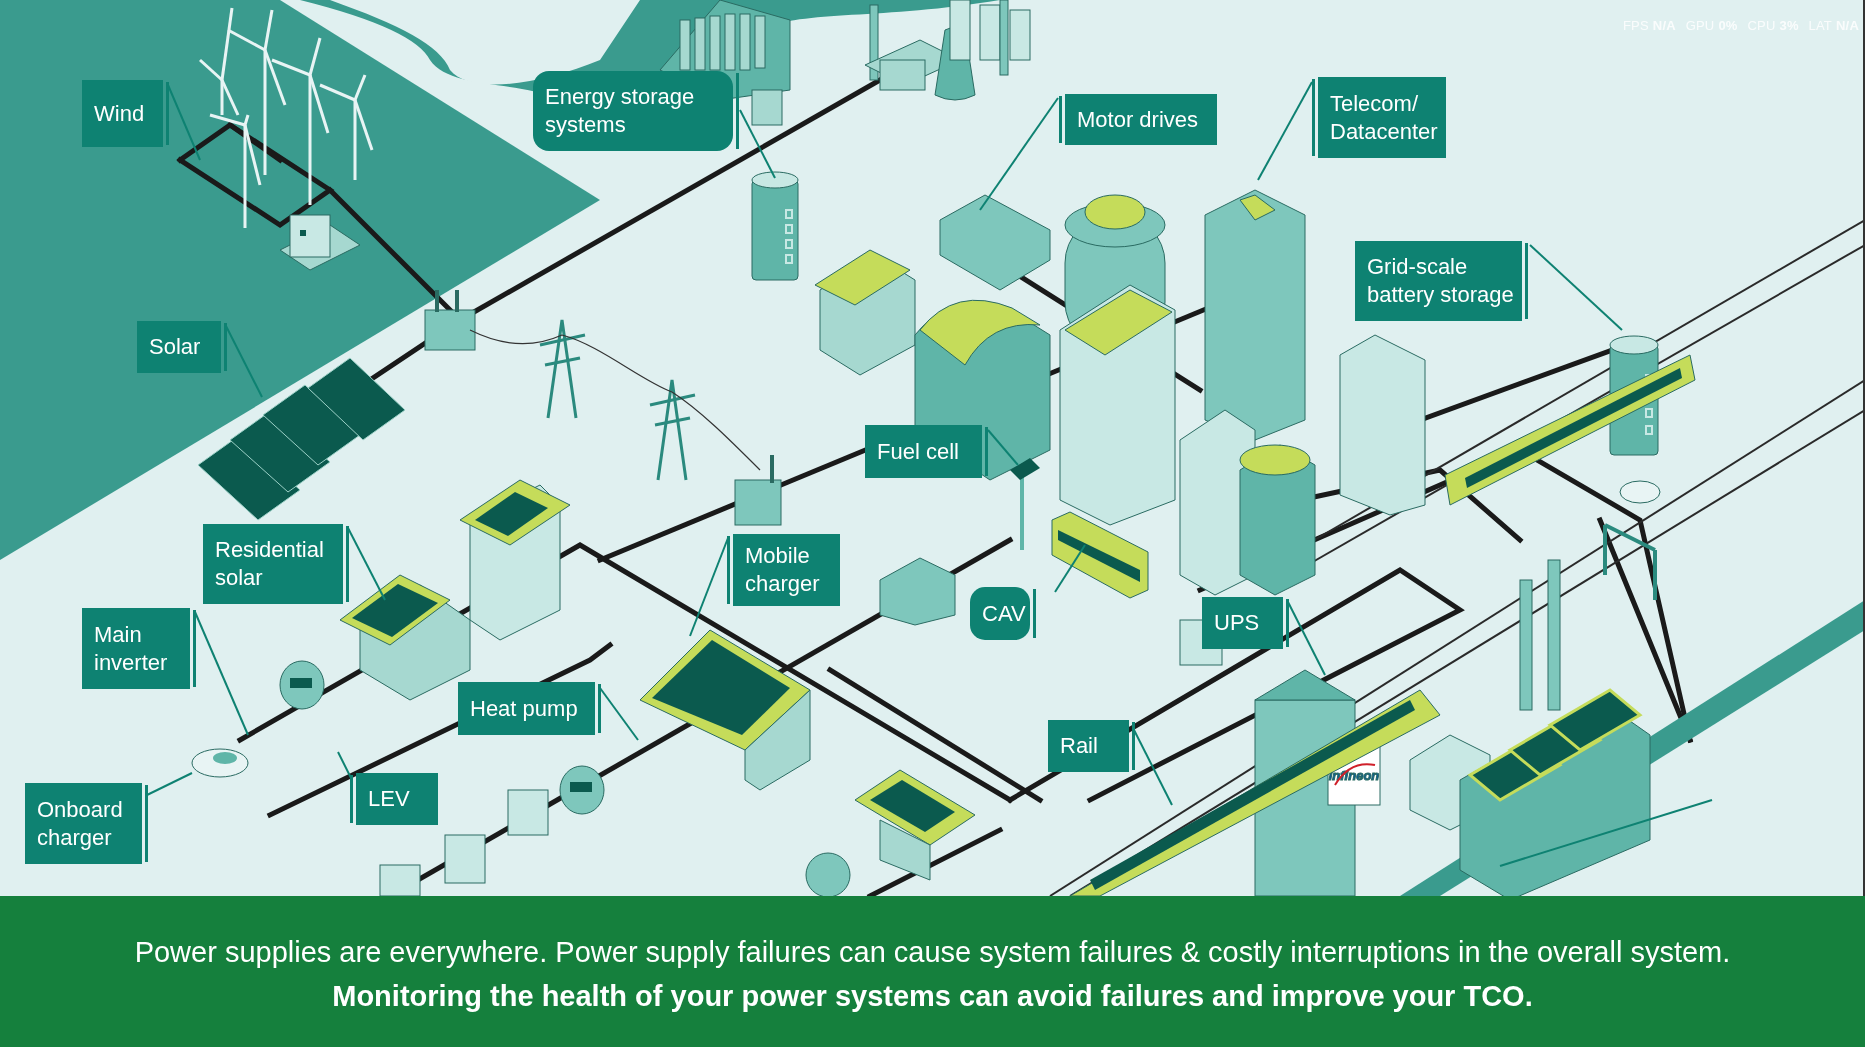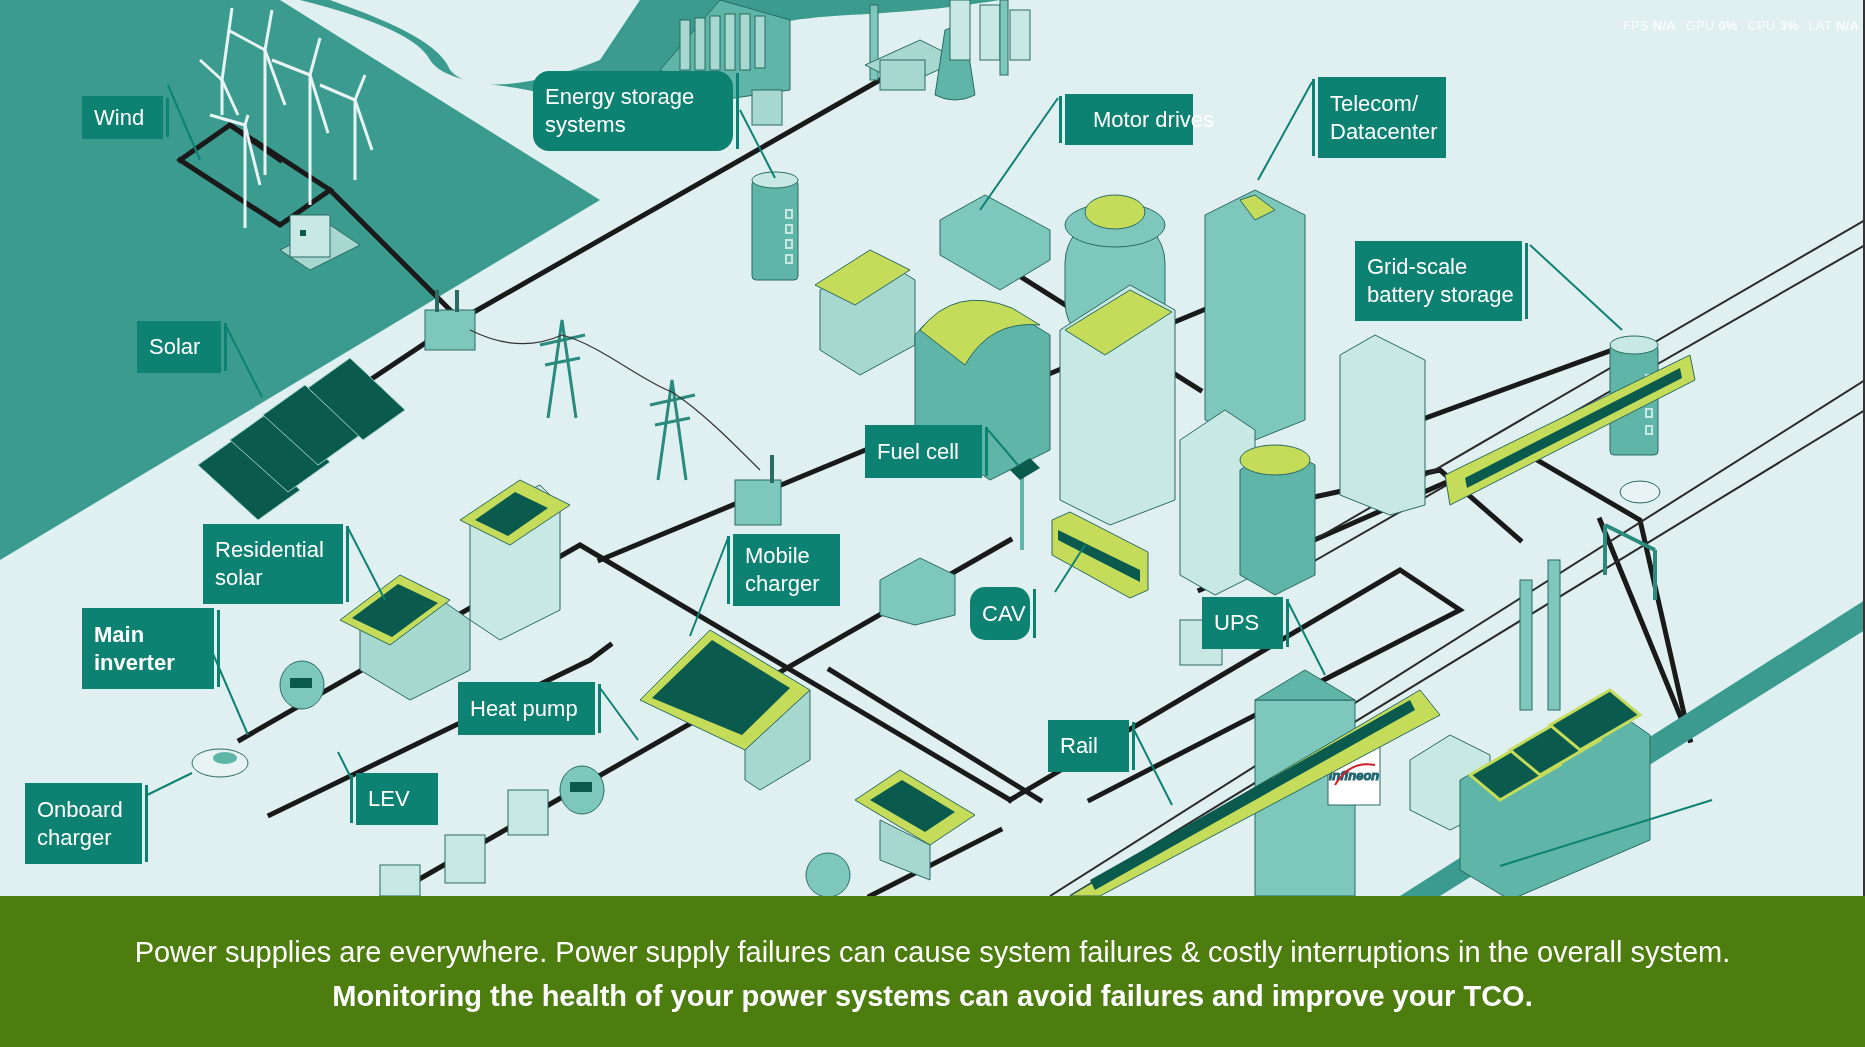--- a/index.html
+++ b/index.html
@@ -6,21 +6,21 @@
   body { width:1865px; height:1047px; overflow:hidden; background:#e0f0f0; font-family:"Liberation Sans", sans-serif; position:relative; }
   #scene { position:absolute; left:0; top:0; width:1865px; height:896px; overflow:hidden; background:#e0f0f0; }
   #scene svg.bg { position:absolute; left:0; top:0; }
   .label { position:absolute; background:#0e8272; color:#ffffff; font-size:22px; line-height:28px; padding:0 0 0 12px; box-sizing:border-box; display:flex; flex-direction:column; justify-content:center; }
   .label .bar { position:absolute; top:2px; bottom:2px; width:3px; background:#0e8272; }
   .label .bar.right { right:-6px; }
   .label .bar.left { left:-6px; }
   .label span { display:block; white-space:nowrap; }
   #stats { position:absolute; right:6px; top:18px; color:#ffffff; font-size:13px; opacity:0.85; letter-spacing:0.2px; }
   #stats b { font-weight:bold; margin:0 6px 4px 4px; }
-  #footer { position:absolute; left:0; top:896px; width:1865px; height:151px; background:#4d7c0f; color:#fff; text-align:center; }
+  #footer { position:absolute; left:0; top:896px; width:1865px; height:151px; background:#15803d; color:#fff; text-align:center; }
   #footer .l1 { position:absolute; left:0; right:0; top:40px; font-size:29px; }
   #footer .l2 { position:absolute; left:0; right:0; top:84px; font-size:29px; font-weight:bold; }
   #edge { position:absolute; right:0; top:0; width:2px; height:896px; background:#333; }
 </style>
 </head>
 <body>
 
 <div id="scene">
   <svg class="bg" width="1865" height="896" viewBox="0 0 1865 896">
 
@@ -273,30 +273,30 @@
       <line x1="600" y1="688" x2="638" y2="740"></line>
       <line x1="728" y1="538" x2="690" y2="636"></line>
       <line x1="988" y1="430" x2="1018" y2="465"></line>
       <line x1="1055" y1="592" x2="1085" y2="545"></line>
       <line x1="1288" y1="602" x2="1325" y2="675"></line>
       <line x1="1133" y1="728" x2="1172" y2="805"></line>
       <line x1="1712" y1="800" x2="1500" y2="866"></line>
     </g>
   </svg>
 
-  <div class="label" style="left:82px;top:80px;width:81px;height:43px;margin-top:16px;">
+  <div class="label" style="left:82px;top:80px;width:81px;height:67px;">
     <span>Wind</span>
     <div class="bar right"></div>
   </div>
   <div class="label" style="left:533px;top:71px;width:200px;height:80px;border-radius:16px;">
     <span>Energy storage</span>
     <span>systems</span>
     <div class="bar right"></div>
   </div>
-  <div class="label" style="left:1065px;top:94px;width:128px;height:51px;padding-left:28px;">
+  <div class="label" style="left:1065px;top:94px;width:152px;height:51px;padding-left:12px;">
     <span>Motor drives</span>
     <div class="bar left"></div>
   </div>
   <div class="label" style="left:1318px;top:77px;width:128px;height:81px;">
     <span>Telecom/</span>
     <span>Datacenter</span>
     <div class="bar left"></div>
   </div>
   <div class="label" style="left:1355px;top:241px;width:167px;height:80px;">
     <span>Grid-scale</span>
@@ -305,21 +305,21 @@
   </div>
   <div class="label" style="left:137px;top:321px;width:84px;height:52px;">
     <span>Solar</span>
     <div class="bar right"></div>
   </div>
   <div class="label" style="left:203px;top:524px;width:140px;height:80px;">
     <span>Residential</span>
     <span>solar</span>
     <div class="bar right"></div>
   </div>
-  <div class="label" style="left:82px;top:608px;width:132px;height:81px;font-weight:bold;">
+  <div class="label" style="left:82px;top:608px;width:108px;height:81px;">
     <span>Main</span>
     <span>inverter</span>
     <div class="bar right"></div>
   </div>
   <div class="label" style="left:25px;top:783px;width:117px;height:81px;">
     <span>Onboard</span>
     <span>charger</span>
     <div class="bar right"></div>
   </div>
   <div class="label" style="left:356px;top:773px;width:82px;height:52px;">

